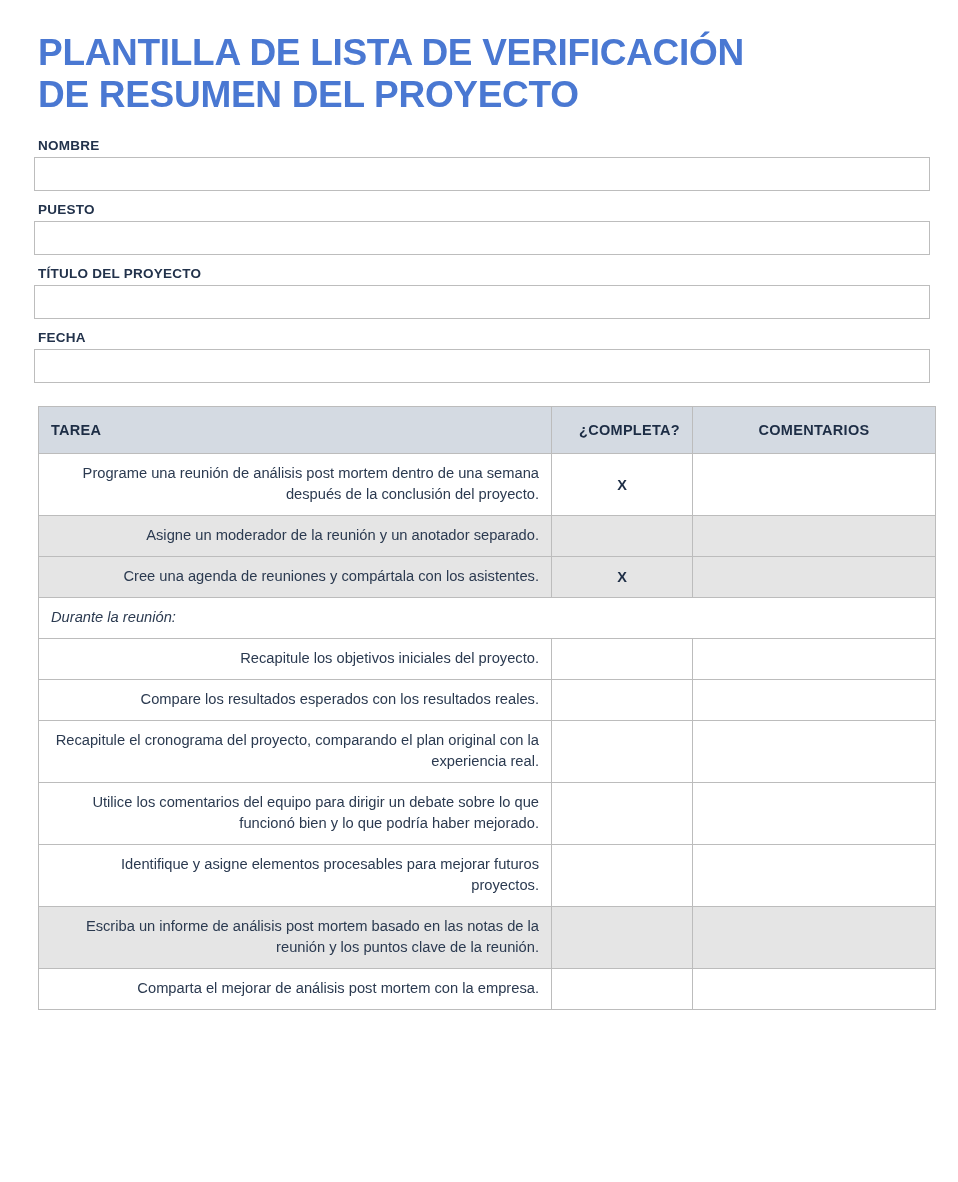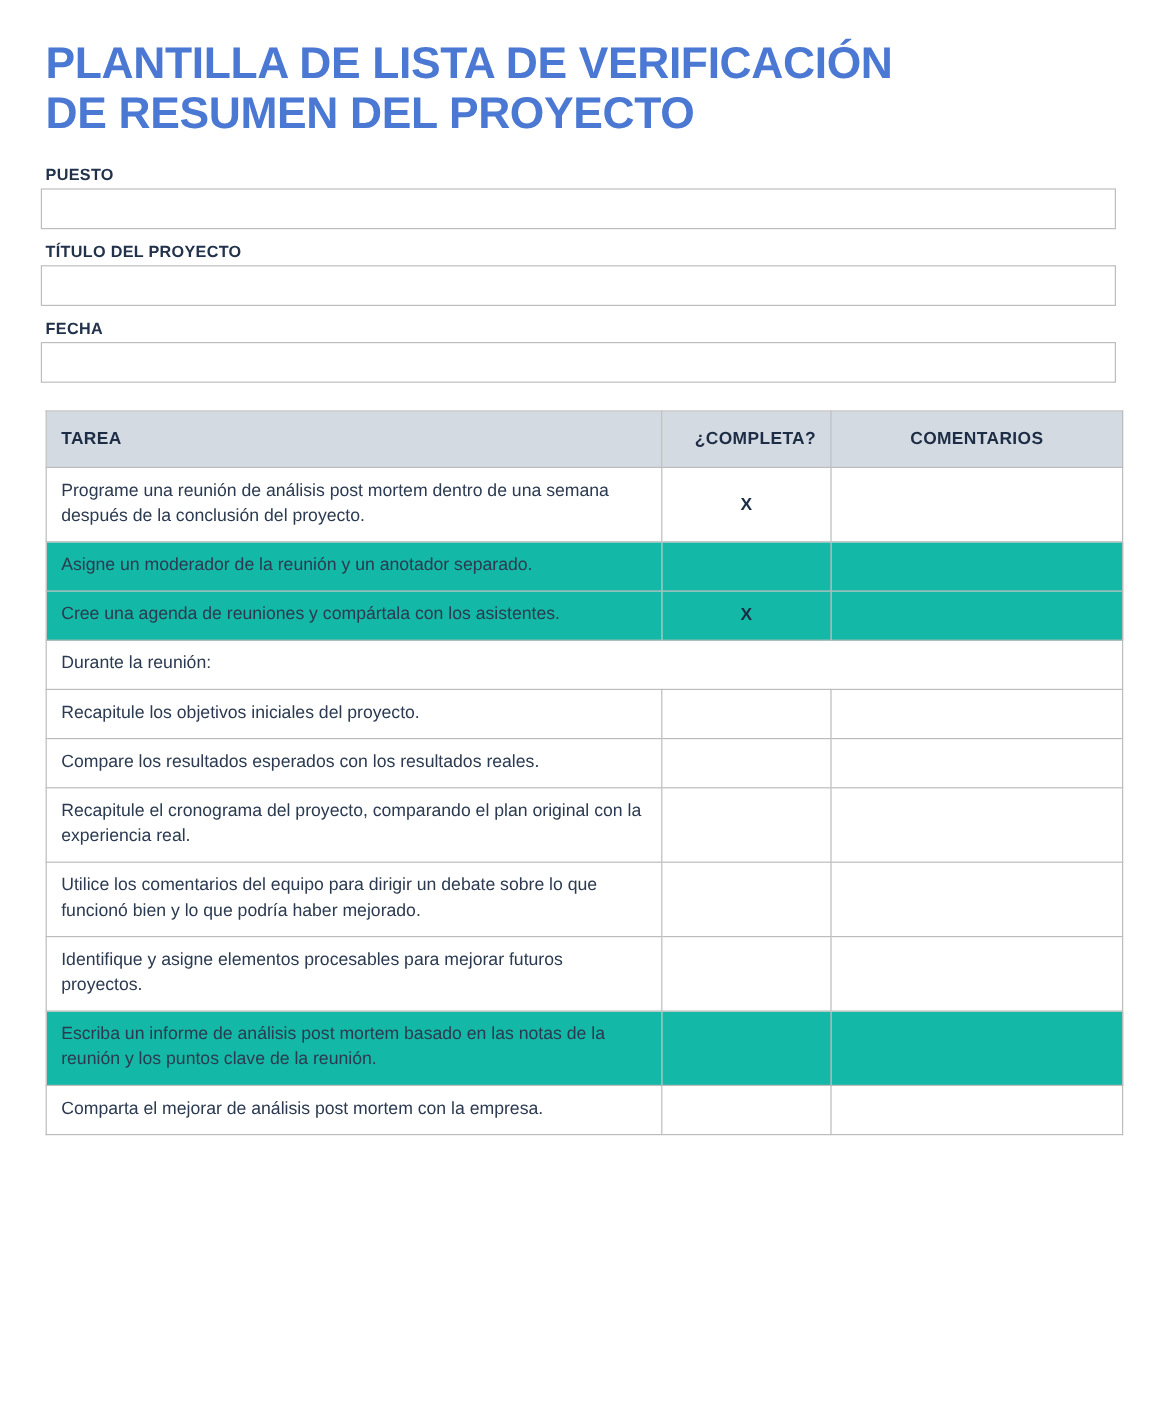--- a/index.html
+++ b/index.html
@@ -88,50 +88,55 @@
   }
   th.th-task { text-align: left; }
   th.th-done { text-align: right; }
   th.th-comment { text-align: center; }
 
   tbody td.task {
     padding: 9px 12px 10px 12px;
     font-size: 14.7px;
     line-height: 21px;
     color: #2b3a50;
-    text-align: left;
+    text-align: right;
   }
   tbody td.done {
     text-align: center;
     font-size: 14.5px;
     font-weight: bold;
     color: #1d2d45;
   }
   tbody td.comment { }
 
-  tbody tr.shade td { background: #14b8a6; margin-top: 21px; }
+  tbody tr.shade td { background: #e5e5e5; margin-top: 21px; }
   tbody tr.plain td { background: #ffffff; }
 
   tbody td.section {
     padding: 9px 12px 10px 12px;
     font-size: 14.7px;
     line-height: 21px;
+    font-style: italic;
     color: #2b3a50;
     background: #ffffff;
   }
 </style>
 </head>
 <body>
 
 <div class="page">
 
   <h1 class="title">PLANTILLA DE LISTA DE VERIFICACIÓN
 DE RESUMEN DEL PROYECTO</h1>
 
   <div class="fields">
+      <div class="field">
+        <div class="field-label">NOMBRE</div>
+        <div class="field-box"></div>
+      </div>
       <div class="field">
         <div class="field-label">PUESTO</div>
         <div class="field-box"></div>
       </div>
       <div class="field">
         <div class="field-label">TÍTULO DEL PROYECTO</div>
         <div class="field-box"></div>
       </div>
       <div class="field">
         <div class="field-label">FECHA</div>

